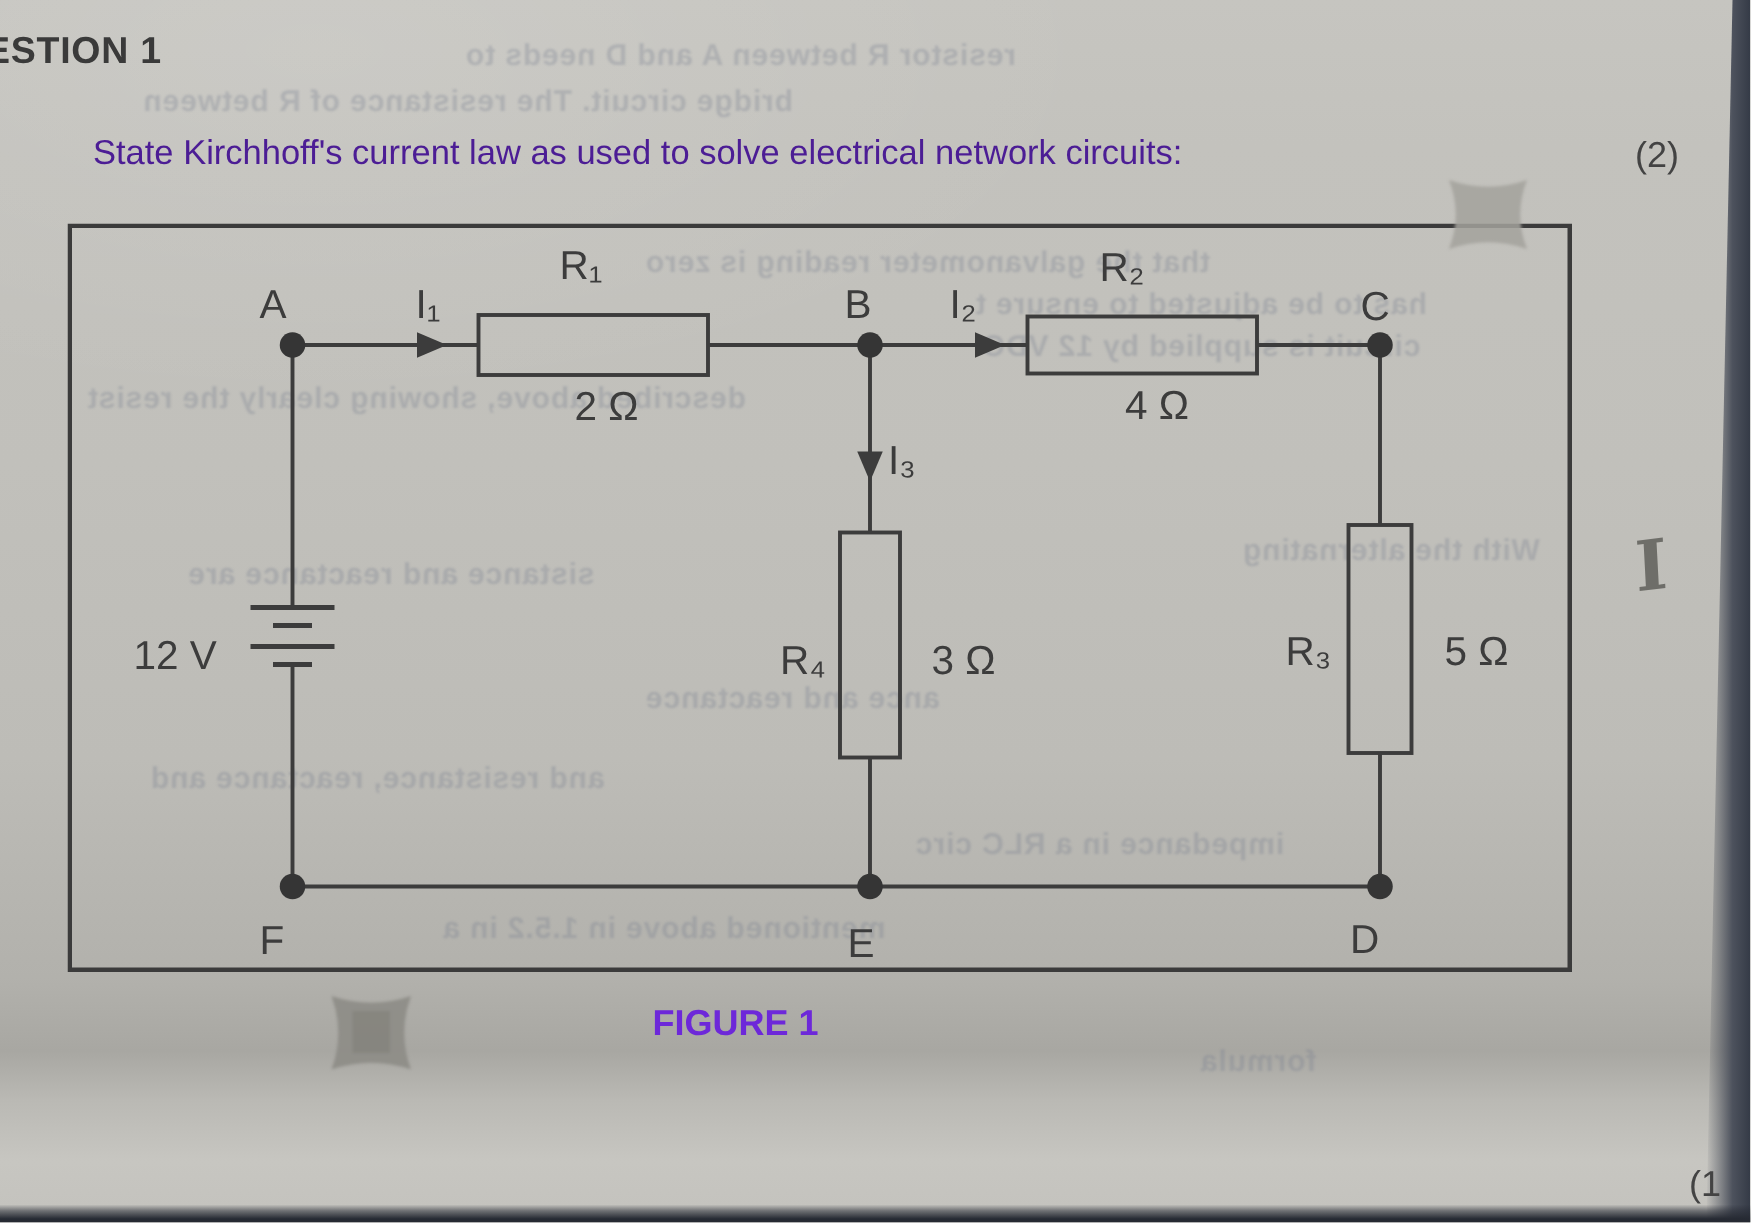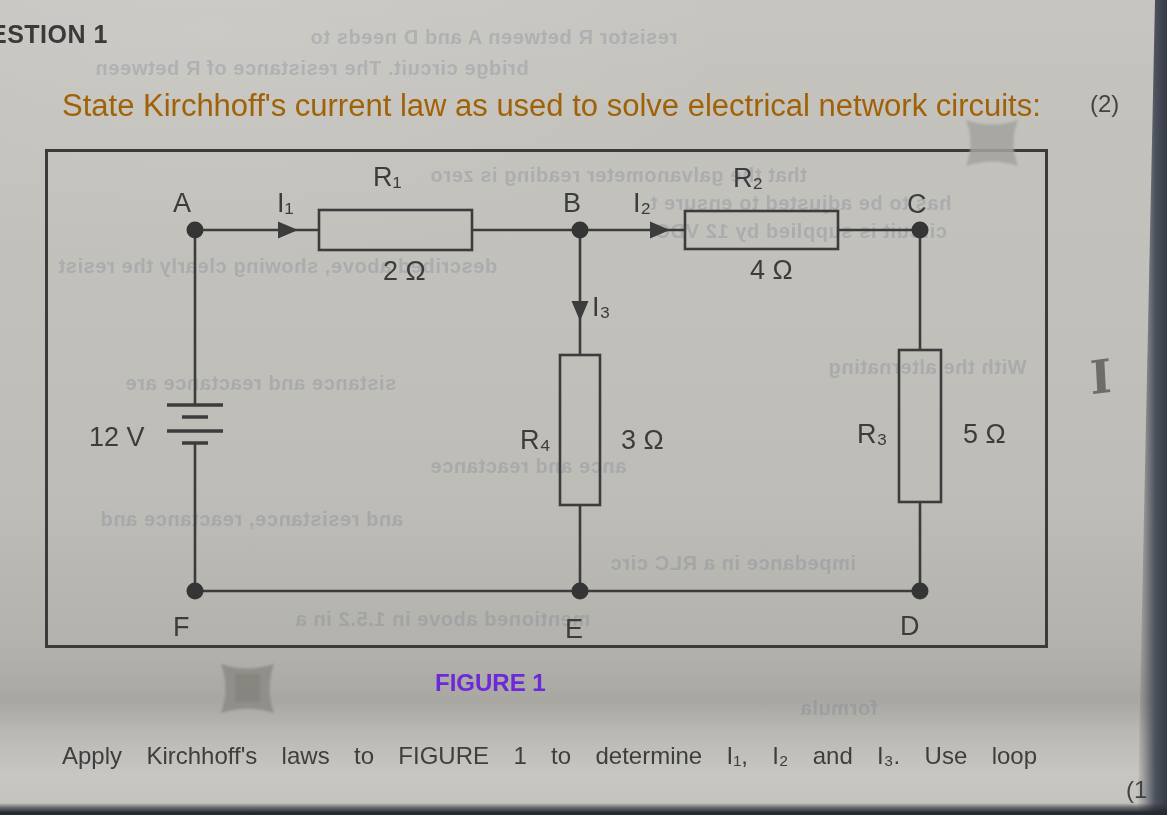--- a/index.html
+++ b/index.html
@@ -22,21 +22,21 @@
     background:linear-gradient(90deg, rgba(70,75,86,0) 0%, rgba(70,75,86,0.45) 30%, #4d525d 60%, #343a46 100%);
     clip-path:polygon(60% 0, 100% 0, 100% 100%, 2% 100%);
   }
   .edge-bottom{
     left:0;right:0;bottom:0;height:12px;z-index:9;
     background:linear-gradient(180deg, rgba(40,44,54,0) 0%, rgba(40,44,54,0.55) 35%, #262a33 80%);
   }
   .staple{z-index:6;filter:blur(1px);}
   
   .q-number{left:-10px;top:20px;font-size:25px;font-weight:bold;letter-spacing:0.5px;color:#3a3a3a;z-index:5;}
-  .q-prompt{left:62px;top:88px;font-size:31px;color:#a16207;z-index:5;}
+  .q-prompt{left:62px;top:88px;font-size:23px;color:#4c1d95;z-index:5;}
   .q-marks{left:1090px;top:90px;font-size:24px;color:#434343;z-index:5;}
   .fig-caption{left:435px;top:669px;font-size:24px;font-weight:bold;color:#6d28d9;z-index:5;}
   .footer-text{left:62px;top:740px;width:975px;font-size:24px;line-height:32px;color:#3e3e3e;z-index:5;}
   .footer-text .j{text-align:justify;text-align-last:justify;}
   .footer-marks{left:1126px;top:776px;font-size:24px;color:#434343;z-index:10;}
   
   .figure-svg{left:45px;top:149px;z-index:4;}
   .figure-svg text{font-family:"Liberation Sans","DejaVu Sans",sans-serif;font-size:27px;fill:#3c3c3c;}
   
   .pencil-i{
@@ -125,18 +125,17 @@
 </svg>
 <svg class="abs staple" style="left:221px;top:664px;" width="53" height="49" viewBox="0 0 53 49">
   <path d="M0,0 Q26.5,9 53,0 Q44,24.5 53,49 Q26.5,40 0,49 Q9,24.5 0,0 Z" fill="#8d8c86" opacity="0.9"></path>
   <rect x="14" y="10" width="25" height="28" fill="#7f7e78" opacity="0.55"></rect>
 </svg>
 
 <div class="abs pencil-i">I</div>
 
 <div class="abs fig-caption">FIGURE 1</div>
 <div class="abs footer-text">
-  <div class="j">Apply Kirchhoff's laws to FIGURE 1 to determine I₁, I₂ and I₃. Use loop</div>
 </div>
 <div class="abs footer-marks">(1</div>
 
 <div class="abs edge-right"></div>
 <div class="abs edge-bottom"></div>
 
 </body></html>

